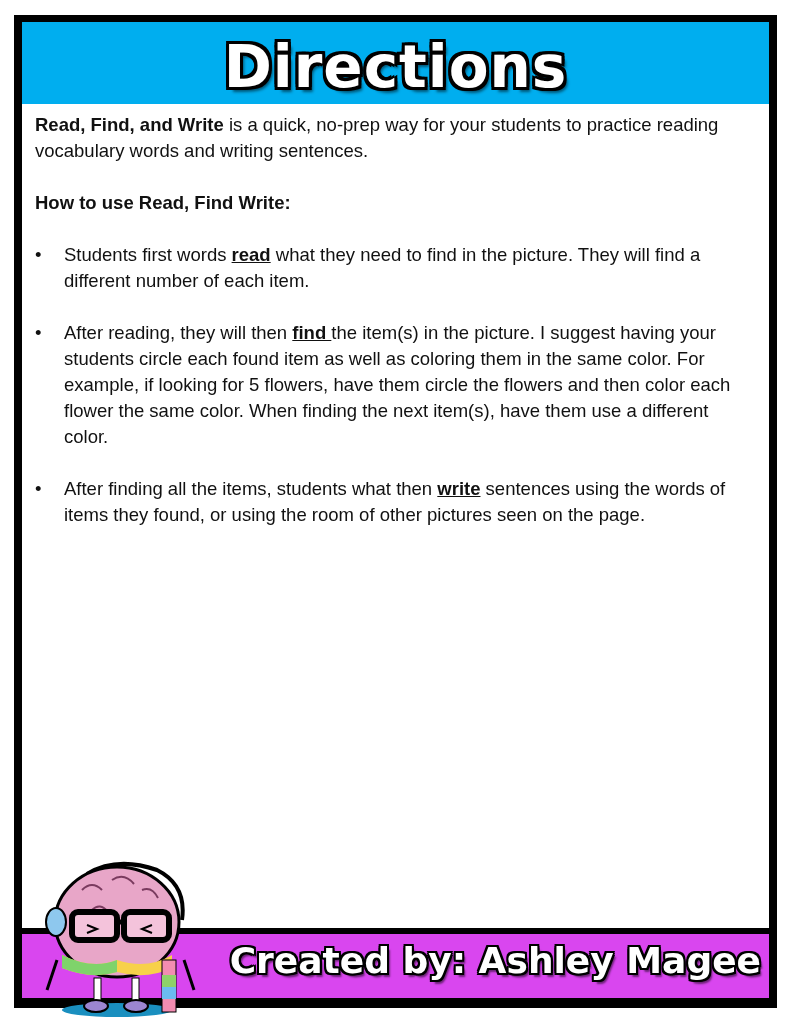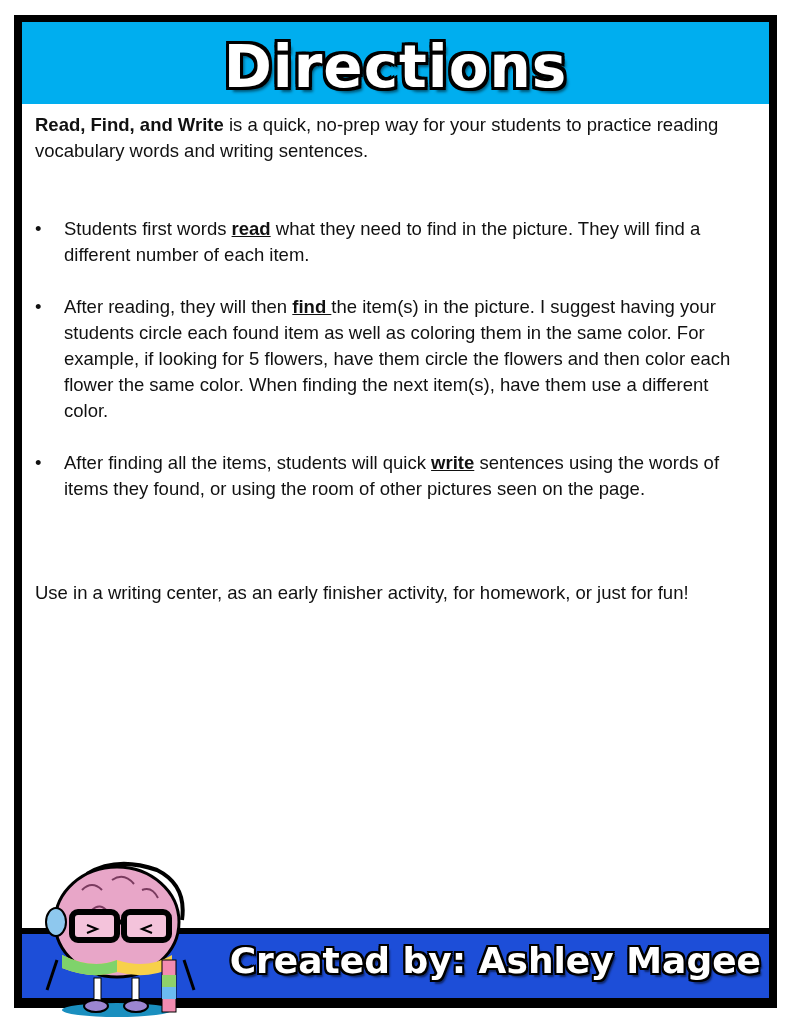--- a/index.html
+++ b/index.html
@@ -9,56 +9,56 @@
   .header-title { font-family:"DejaVu Sans", sans-serif; font-weight:bold; font-size:58px; color:#fff; letter-spacing:1px;
     text-shadow: -3px -3px 0 #000, 3px -3px 0 #000, -3px 3px 0 #000, 3px 3px 0 #000, 0 3px 0 #000, 0 -3px 0 #000, 3px 0 0 #000, -3px 0 0 #000, 4px 5px 3px rgba(0,0,0,0.5); }
   .content { position:absolute; left:22px; top:104px; width:747px; height:824px; background:#fff; box-sizing:border-box; padding:8px 24px 0 13px; }
   .content p { margin:0; font-size:18.5px; line-height:26px; color:#111; font-family:"Liberation Sans", sans-serif; }
   .gap { height:26px; }
   .bullet { display:flex; }
   .bullet .dot { width:29px; flex:none; }
   .bullet .txt { flex:1; }
   b { font-weight:bold; }
   u { }
-  .footer { position:absolute; left:22px; top:934px; width:747px; height:64px; background:#1d4ed8; }
+  .footer { position:absolute; left:22px; top:934px; width:747px; height:64px; background:#d946ef; }
   .footer-text { position:absolute; right:8px; top:6px; font-family:"DejaVu Sans", sans-serif; font-weight:bold; font-size:36px; color:#fff;
     text-shadow: -2px -2px 0 #000, 2px -2px 0 #000, -2px 2px 0 #000, 2px 2px 0 #000, 0 2px 0 #000, 0 -2px 0 #000, 2px 0 0 #000, -2px 0 0 #000, 3px 4px 2px rgba(0,0,0,0.5); }
   .mascot { position:absolute; left:32px; top:860px; width:175px; height:160px; }
 </style>
 </head>
 <body>
 
 <div class="frame"></div>
 
 <div class="header">
   <span class="header-title">Directions</span>
 </div>
 
 <div class="content">
   <p><b>Read, Find, and Write</b><span> is a quick, no-prep way for your students to practice reading vocabulary words and writing sentences.</span></p>
   <div class="gap"></div>
+  <p><b>How to use Read, Find Write:</b></p>
   <div class="gap"></div>
   <p class="bullet">
       <span class="dot">•</span>
       <span class="txt"><span>Students first words </span><b><u>read</u></b><span> what they need to find in the picture. They will find a different number of each item.</span></span>
     </p>
   <div class="gap"></div>
   <p class="bullet">
       <span class="dot">•</span>
       <span class="txt"><span>After reading, they will then </span><b><u>find </u></b><span>the item(s) in the picture. I suggest having your students circle each found item as well as coloring them in the same color. For example, if looking for 5 flowers, have them circle the flowers and then color each flower the same color. When finding the next item(s), have them use a different color.</span></span>
     </p>
   <div class="gap"></div>
   <p class="bullet">
       <span class="dot">•</span>
-      <span class="txt"><span>After finding all the items, students will quick </span><b><u>write</u></b><span> sentences using the words of items they found, or using the room of other pictures seen on the page.</span></span>
+      <span class="txt"><span>After finding all the items, students what then </span><b><u>write</u></b><span> sentences using the words of items they found, or using the room of other pictures seen on the page.</span></span>
     </p>
   <div class="gap"></div>
   <div class="gap"></div>
   <div class="gap"></div>
-  <p>Use in a writing center, as an early finisher activity, for homework, or just for fun!</p>
 </div>
 
 <div class="footer">
   <span class="footer-text">Created by: Ashley Magee</span>
 </div>
 
 <svg class="mascot" viewBox="0 0 175 160">
   <ellipse cx="85" cy="150" rx="55" ry="7" fill="#1a8fbf"></ellipse>
   <path d="M55 14 Q85 -4 125 10 Q155 25 150 60" stroke="#000" stroke-width="4" fill="none"></path>
   <ellipse cx="85" cy="62" rx="62" ry="55" fill="#e8a6c8" stroke="#000" stroke-width="3"></ellipse>

